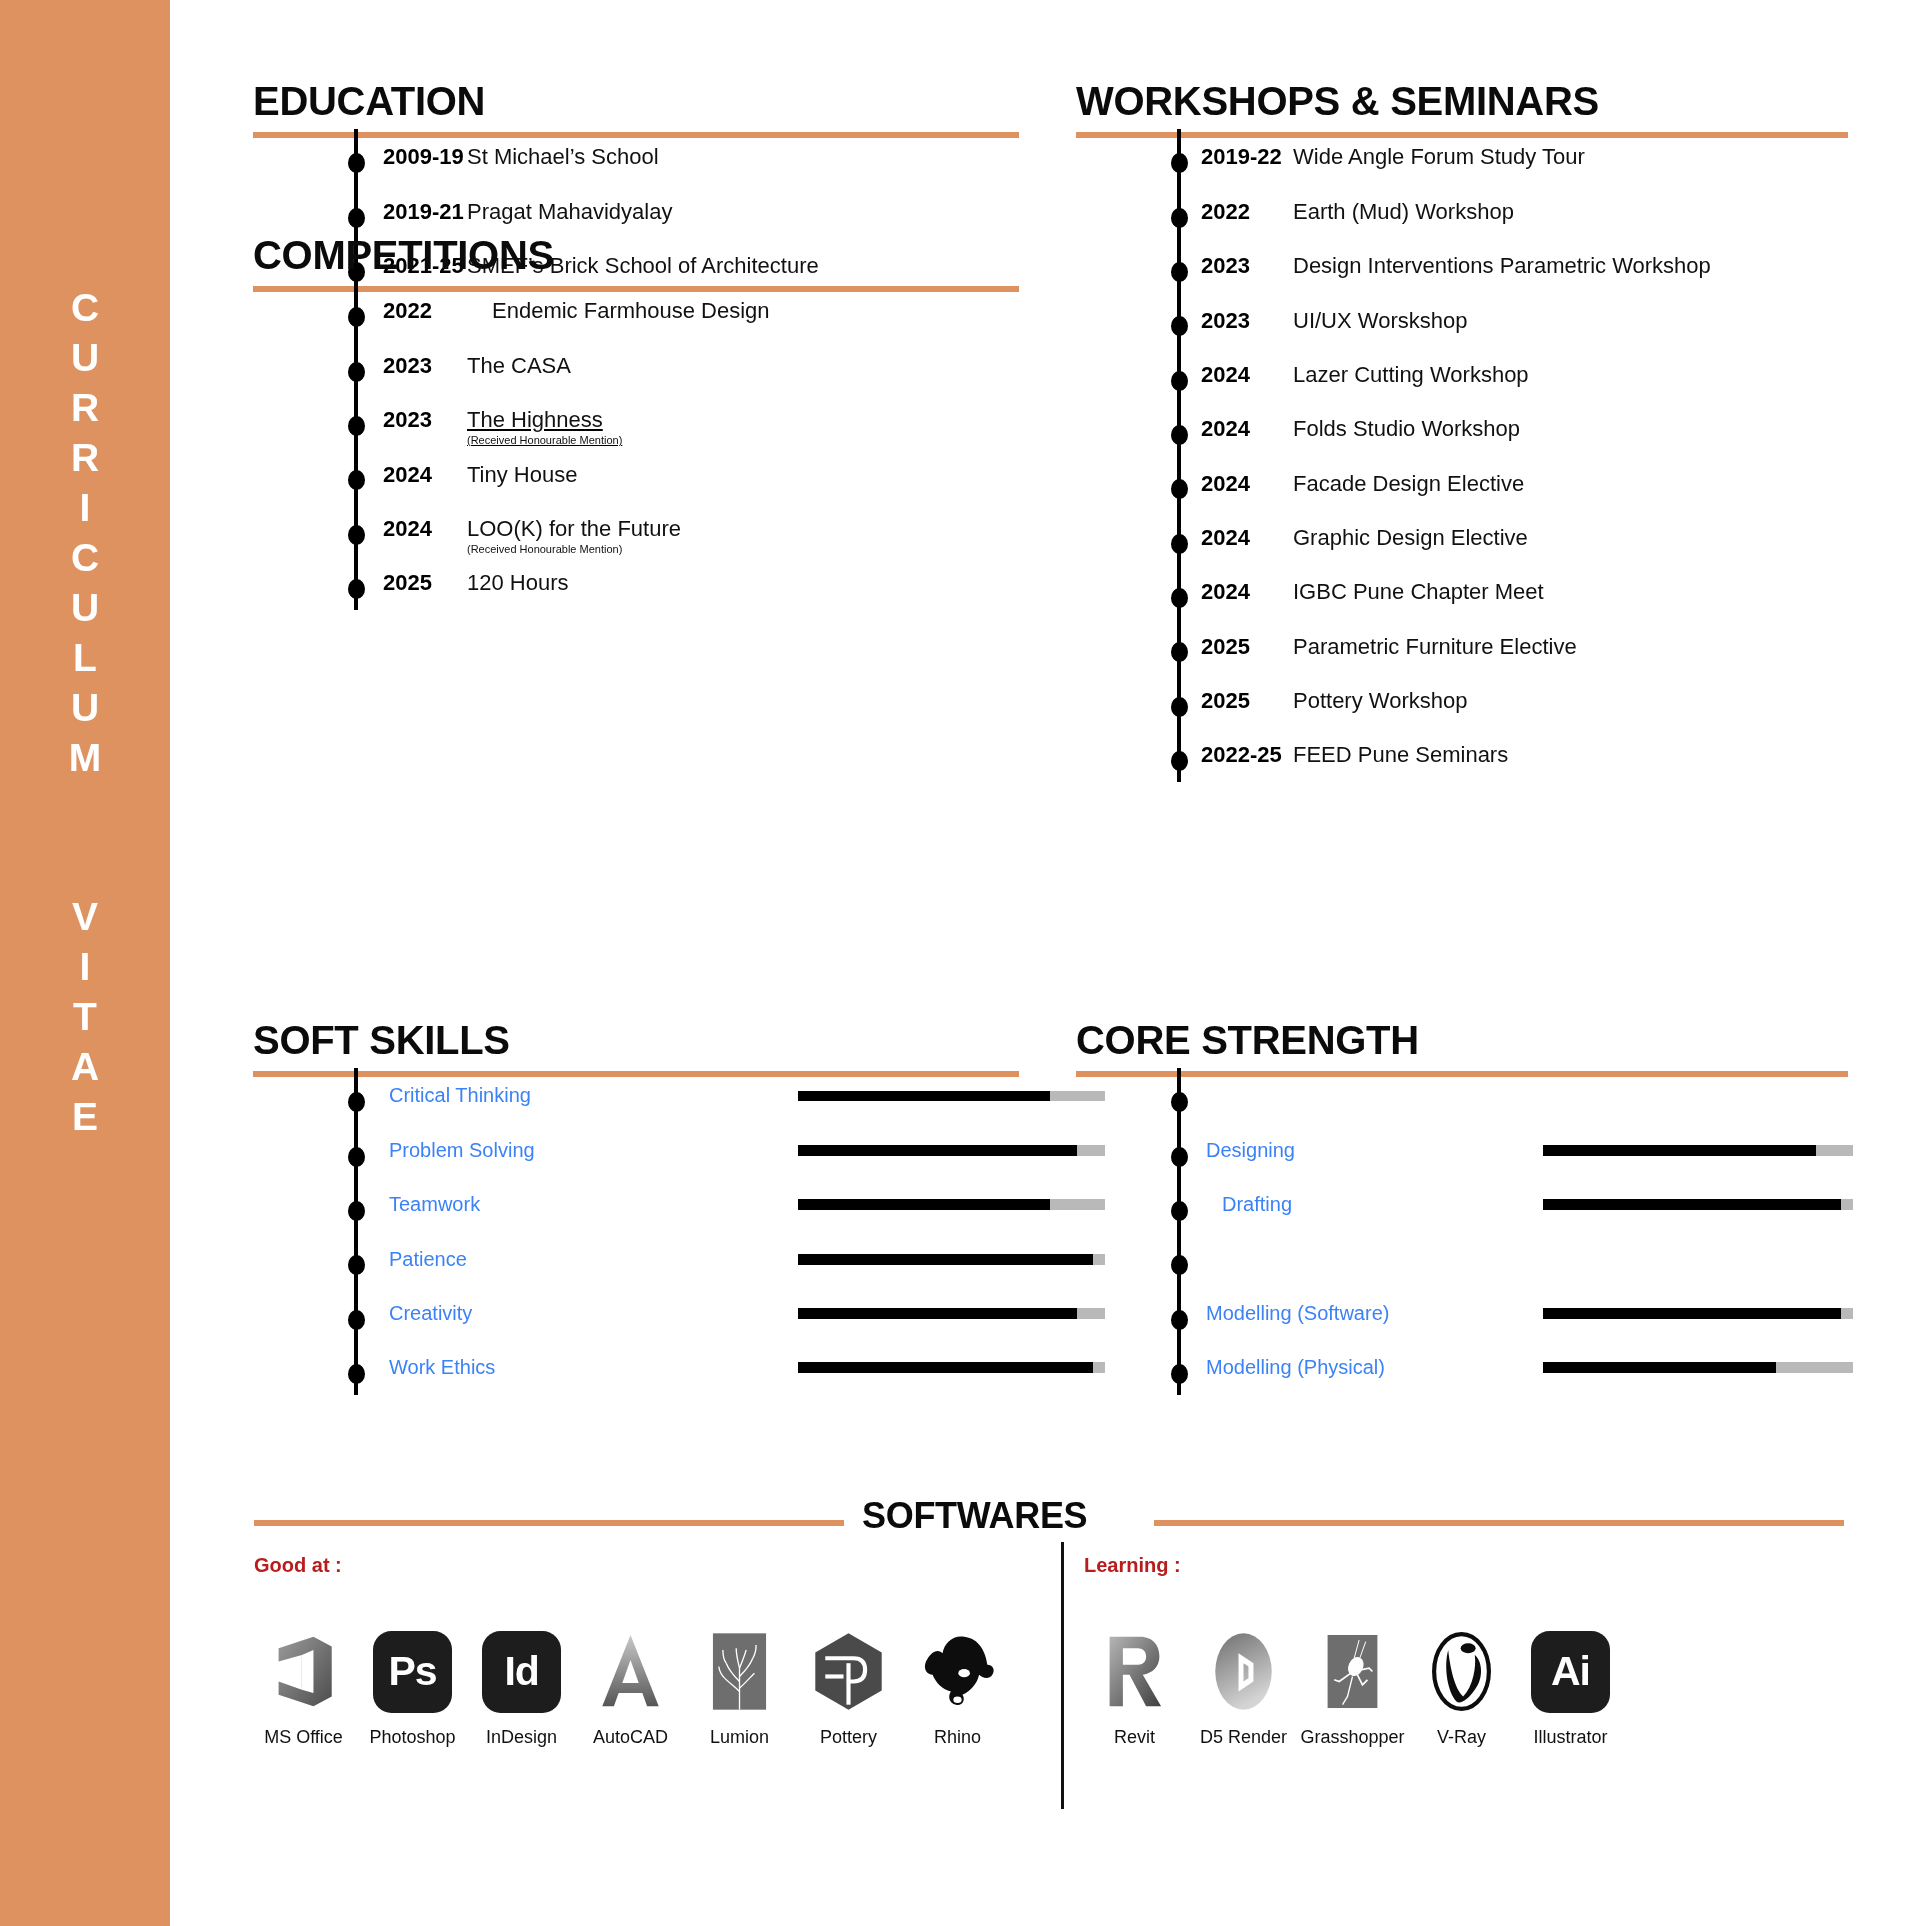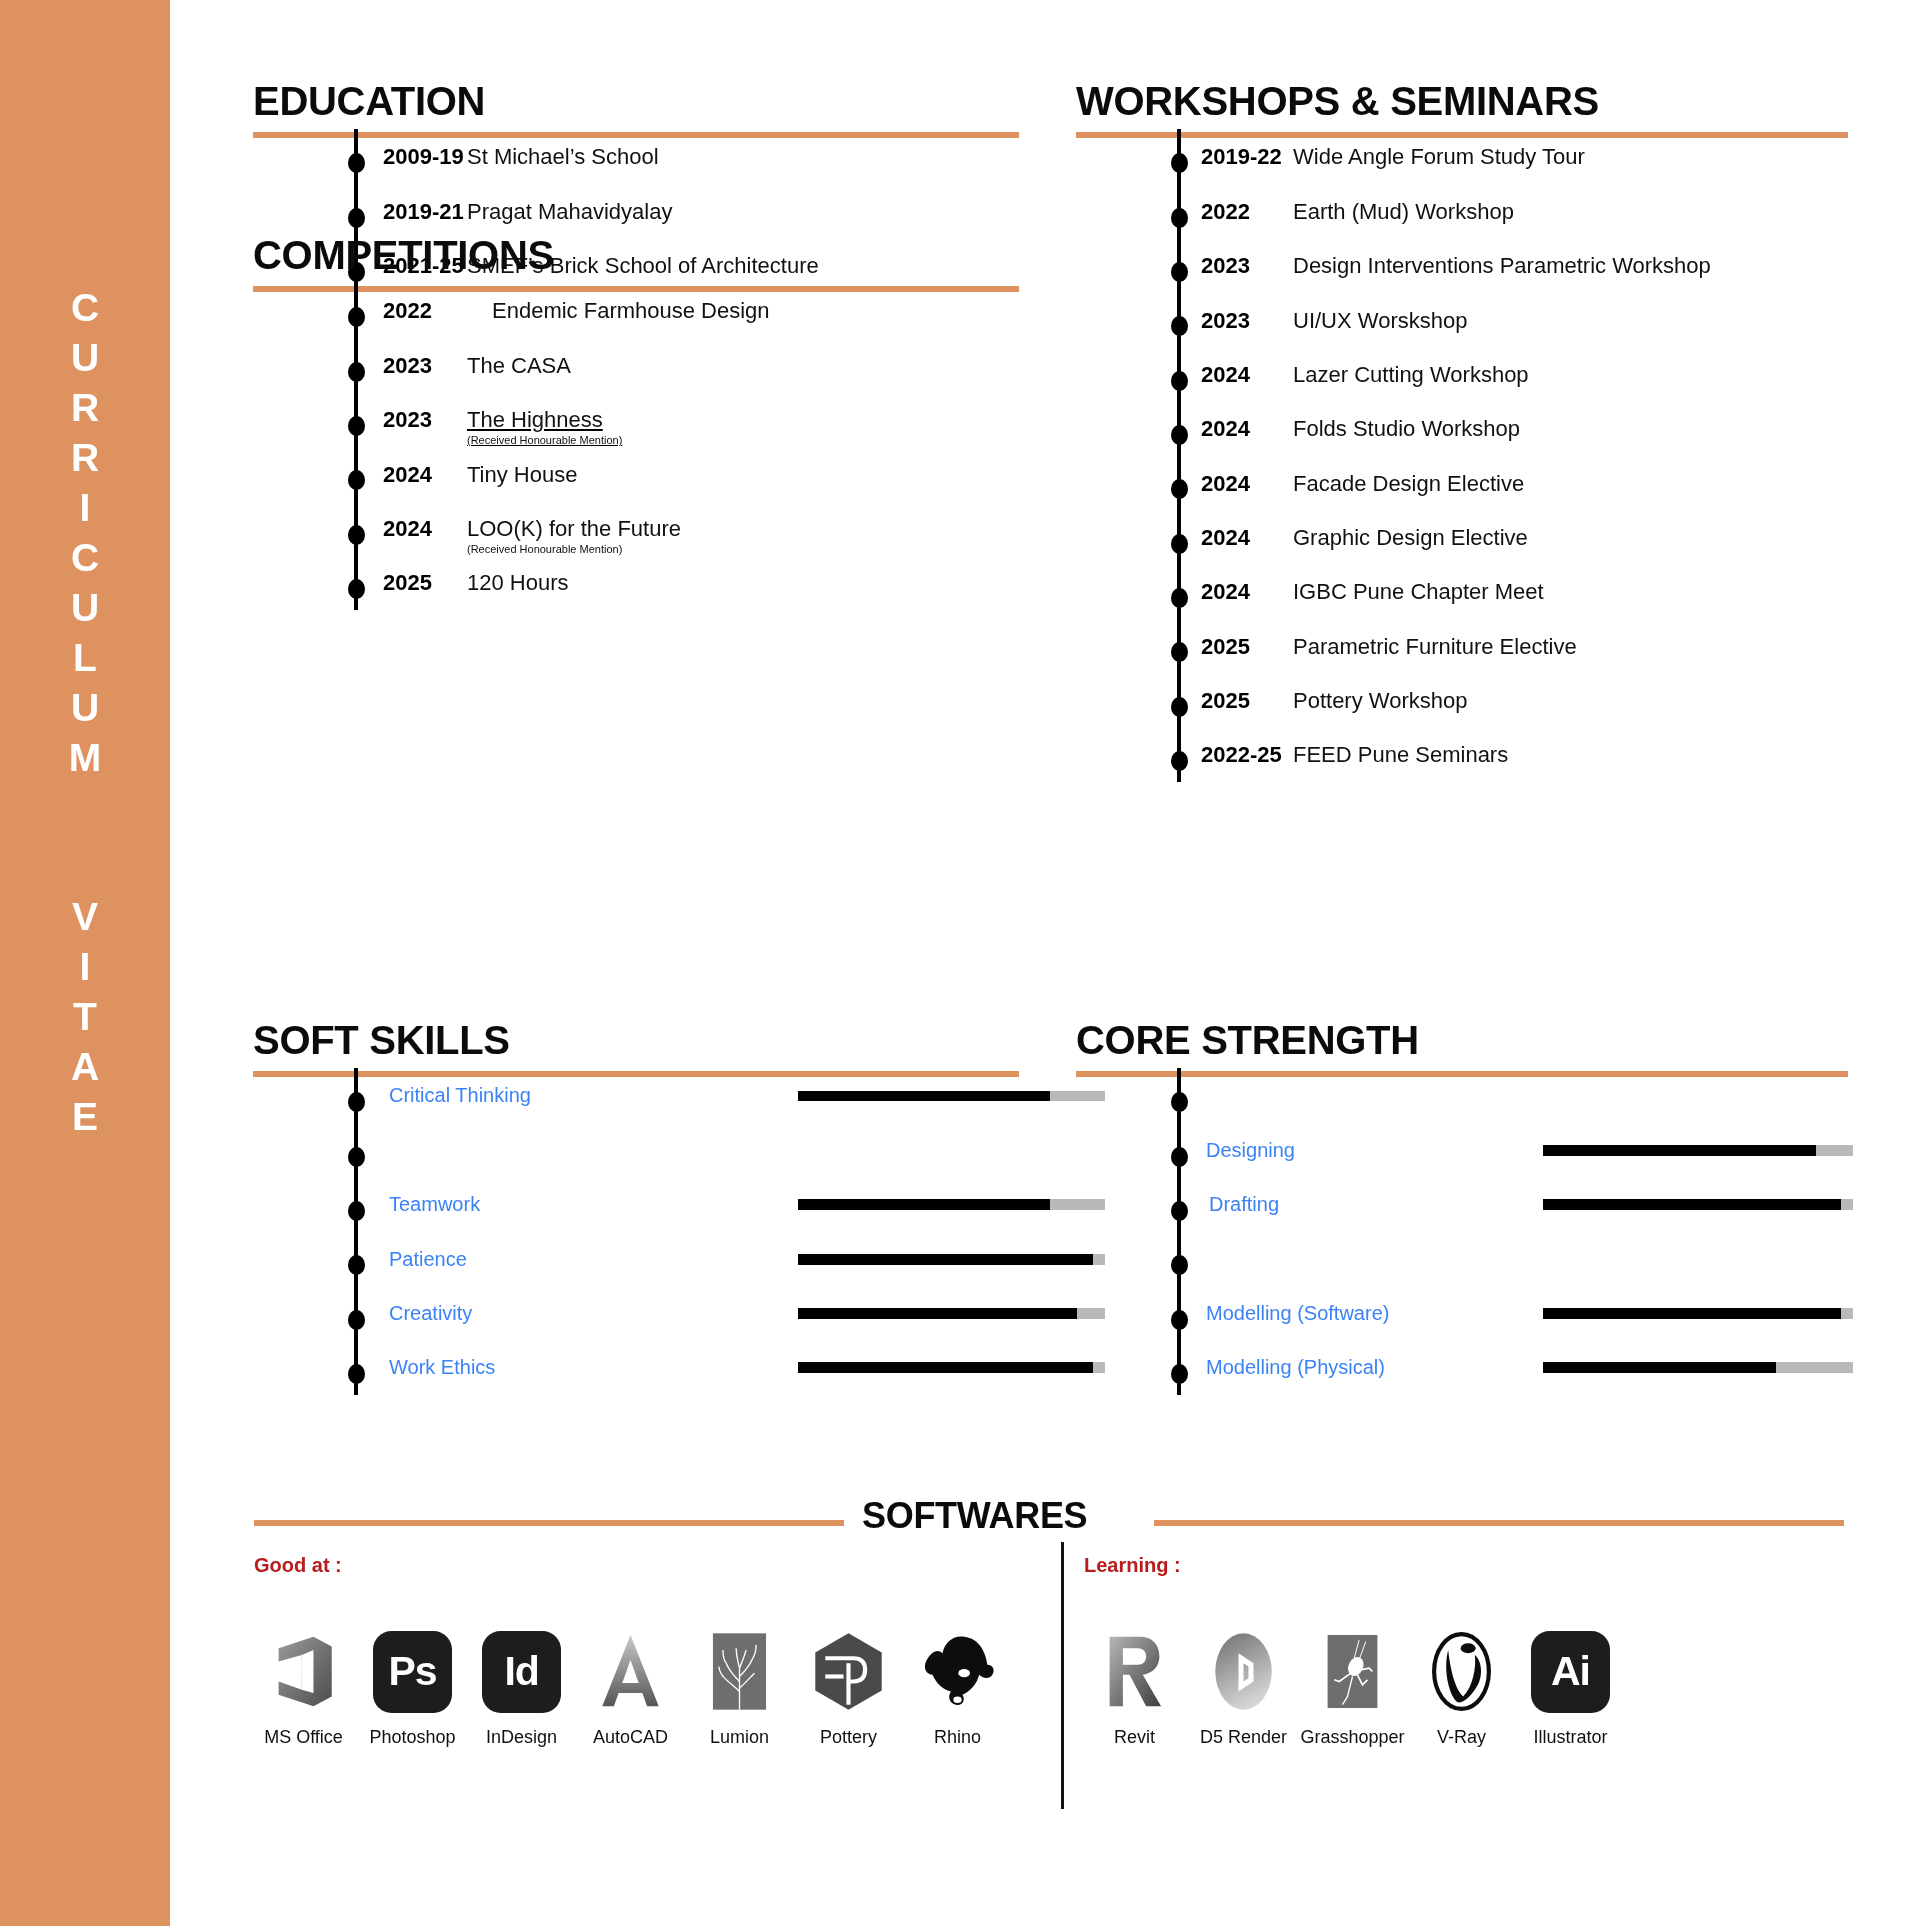--- a/index.html
+++ b/index.html
@@ -277,20 +277,26 @@
     <div id="soft-body" style="position:relative; height:217px;">
         <div class="timeline" style="left: 101px; top: -8.7px; height: 327px;"></div>
         <div class="tl-dot" style="left: 95px; top: 15px;"></div>
         <div class="skill-row" style="left: 0px; top: 7.6px; height: 24px;">
           <div class="skill-name" style="position: absolute; left: 136px; top: 0px;">Critical Thinking</div>
           <div class="bar-track" style="left: 545px; top: 6.5px; width: 307px;">
             <div class="bar-fill" style="width: 82%;"></div>
           </div>
         </div>
         <div class="tl-dot" style="left: 95px; top: 70px;"></div>
+        <div class="skill-row" style="left: 0px; top: 62px; height: 24px;">
+          <div class="skill-name" style="position: absolute; left: 136px; top: 0px;">Problem Solving</div>
+          <div class="bar-track" style="left: 545px; top: 6.5px; width: 307px;">
+            <div class="bar-fill" style="width: 91%;"></div>
+          </div>
+        </div>
         <div class="tl-dot" style="left: 95px; top: 124px;"></div>
         <div class="skill-row" style="left: 0px; top: 116px; height: 24px;">
           <div class="skill-name" style="position: absolute; left: 136px; top: 0px;">Teamwork</div>
           <div class="bar-track" style="left: 545px; top: 6.5px; width: 307px;">
             <div class="bar-fill" style="width: 82%;"></div>
           </div>
         </div>
         <div class="tl-dot" style="left: 95px; top: 178px;"></div>
         <div class="skill-row" style="left: 0px; top: 171px; height: 24px;">
           <div class="skill-name" style="position: absolute; left: 136px; top: 0px;">Patience</div>
@@ -323,21 +329,21 @@
         <div class="tl-dot" style="left: 95px; top: 15px;"></div>
         <div class="tl-dot" style="left: 95px; top: 70px;"></div>
         <div class="skill-row" style="left: 0px; top: 62px; height: 24px;">
           <div class="skill-name" style="position: absolute; left: 130px; top: 0px;">Designing</div>
           <div class="bar-track" style="left: 467px; top: 6.5px; width: 310px;">
             <div class="bar-fill" style="width: 88%;"></div>
           </div>
         </div>
         <div class="tl-dot" style="left: 95px; top: 124px;"></div>
         <div class="skill-row" style="left: 0px; top: 116px; height: 24px;">
-          <div class="skill-name" style="position: absolute; left: 133px; top: 0px;">Drafting</div>
+          <div class="skill-name" style="position: absolute; left: 146px; top: 0px;">Drafting</div>
           <div class="bar-track" style="left: 467px; top: 6.5px; width: 310px;">
             <div class="bar-fill" style="width: 96%;"></div>
           </div>
         </div>
         <div class="tl-dot" style="left: 95px; top: 178px;"></div>
         <div class="tl-dot" style="left: 95px; top: 233px;"></div>
         <div class="skill-row" style="left: 0px; top: 225px; height: 24px;">
           <div class="skill-name" style="position: absolute; left: 130px; top: 0px;">Modelling (Software)</div>
           <div class="bar-track" style="left: 467px; top: 6.5px; width: 310px;">
             <div class="bar-fill" style="width: 96%;"></div>

